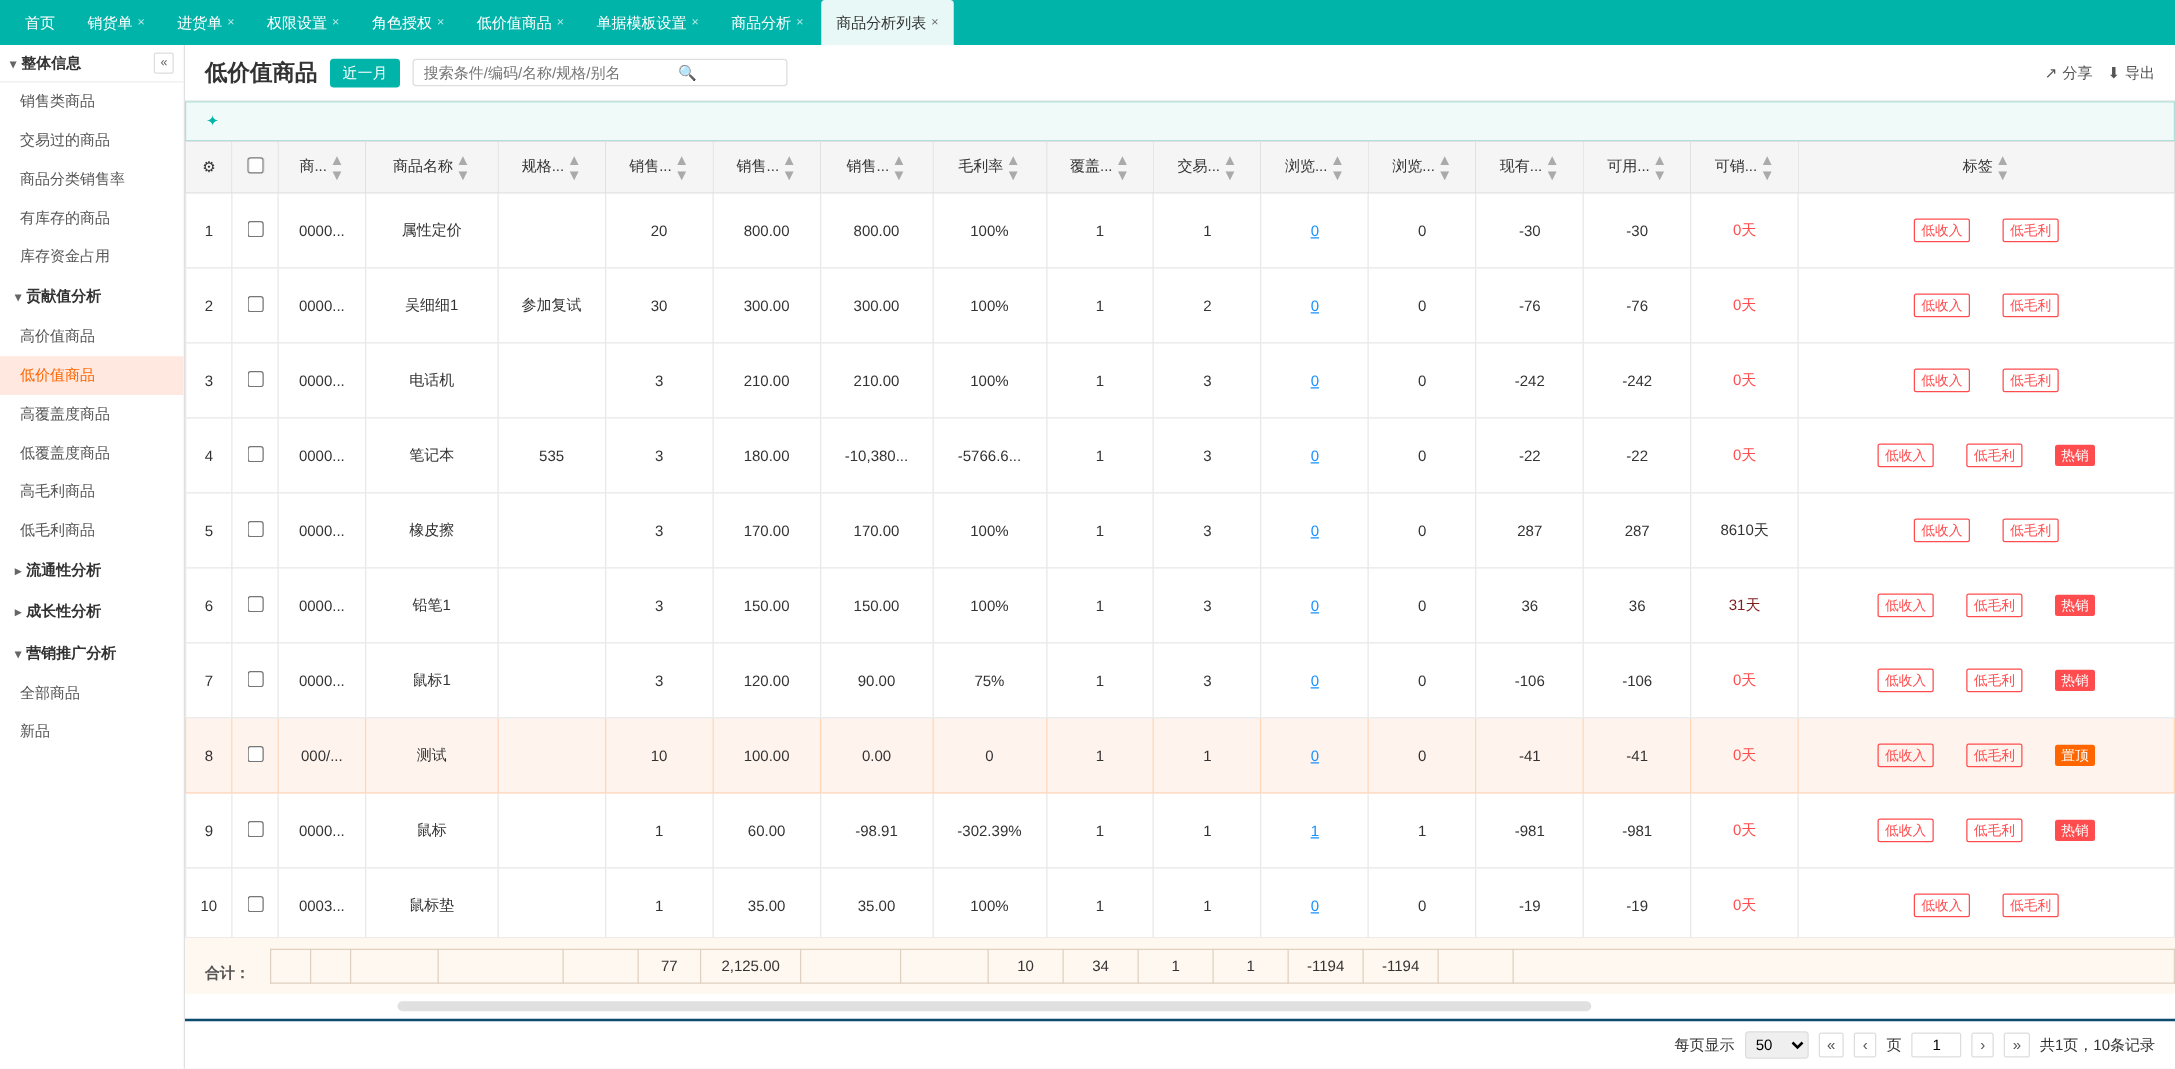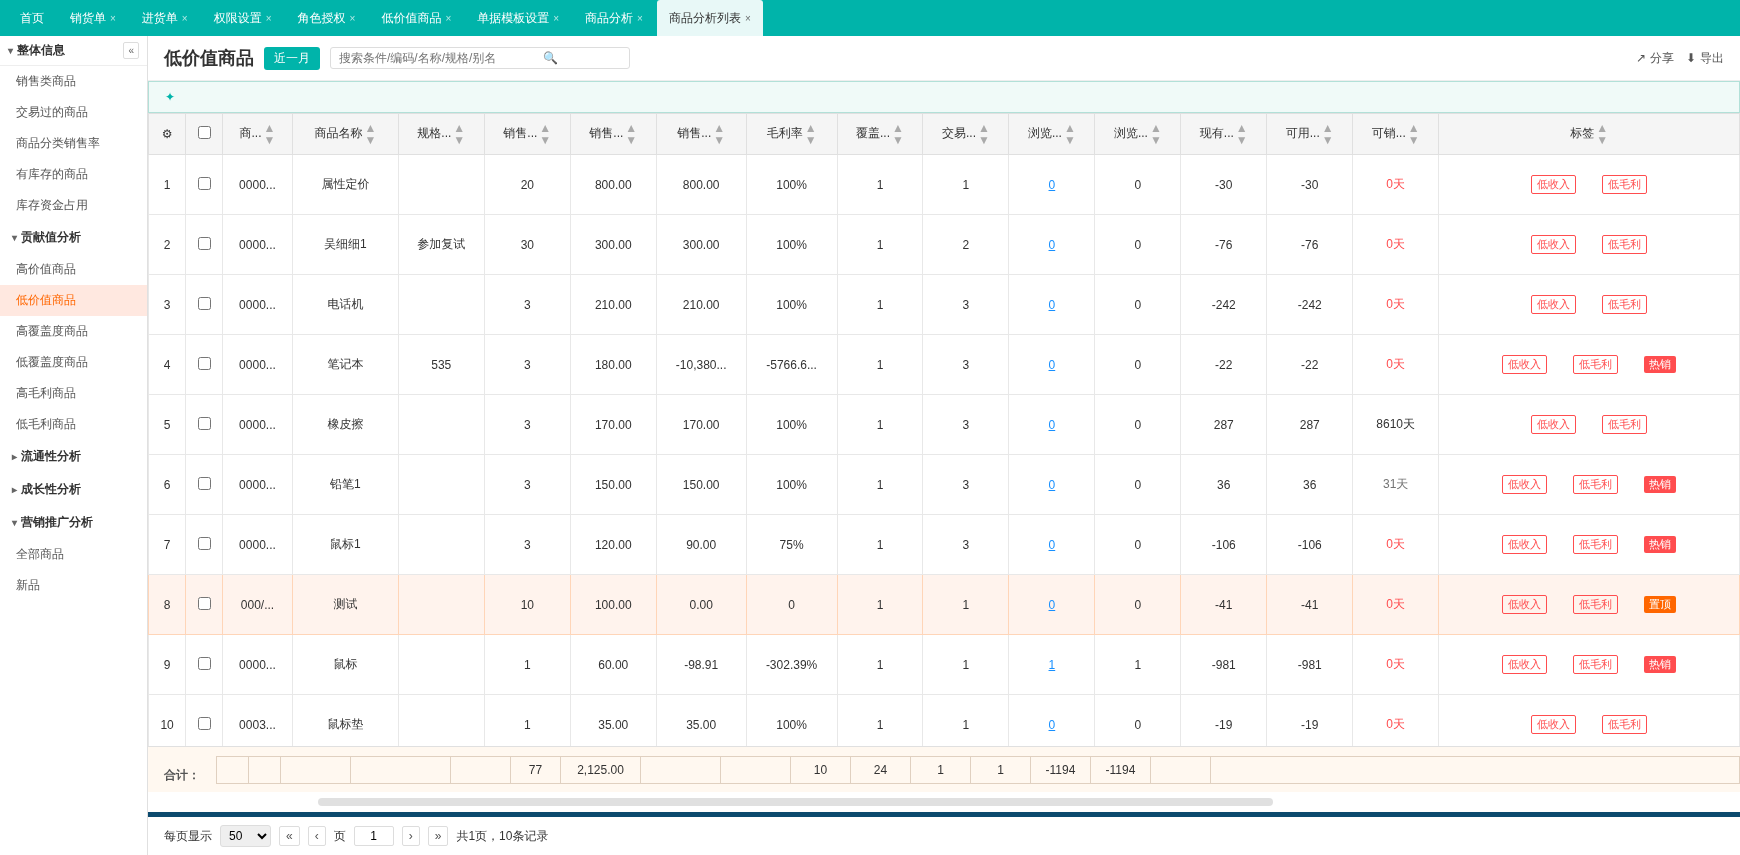--- a/index.html
+++ b/index.html
@@ -194,24 +194,24 @@
       padding: 8px 0;
       background: #fff8f0;
       border-top: 1px solid #e0e0e0;
       font-size: 12px;
     }
 
     
     .pagination-bar {
       display: flex;
       align-items: center;
-      justify-content: flex-start;
+      justify-content: flex-end;
       padding: 8px 16px;
       background: #fff;
-      border-top: 5px solid #0c4a6e;
+      border-top: 2px solid #0c4a6e;
       gap: 8px;
       color: #333;
     }
     .page-size-select {
       border: 1px solid #ddd;
       padding: 2px 4px;
       border-radius: 3px;
       font-size: 12px;
     }
     .page-nav-btn {
@@ -536,21 +536,21 @@
     <td>3</td>
     <td>150.00</td>
     <td>150.00</td>
     <td>100%</td>
     <td>1</td>
     <td>3</td>
     <td><span class="cell-link">0</span></td>
     <td>0</td>
     <td>36</td>
     <td>36</td>
-    <td style="color:#737373;">31天</td>
+    <td style="color:#7f1d1d;">31天</td>
     <td><span class="tag tag-red">低收入</span><span class="tag tag-red">低毛利</span><span class="tag tag-pink">热销</span></td>
   </tr>
             <tr>
     <td class="checkbox-cell">7</td>
     <td class="checkbox-cell"><input type="checkbox" style=""></td>
     <td>0000...</td>
     <td>鼠标1</td>
     <td></td>
     <td>3</td>
     <td>120.00</td>
@@ -635,21 +635,21 @@
             <td style="width:32px; border:1px solid #e0d0c0; padding:6px;"></td>
             <td style="width:32px; border:1px solid #e0d0c0; padding:6px;"></td>
             <td style="width:70px; border:1px solid #e0d0c0; padding:6px;"></td>
             <td style="width:100px; border:1px solid #e0d0c0; padding:6px;"></td>
             <td style="width:60px; border:1px solid #e0d0c0; padding:6px;"></td>
             <td style="width:50px; border:1px solid #e0d0c0; padding:6px; text-align:center;">77</td>
             <td style="width:80px; border:1px solid #e0d0c0; padding:6px; text-align:center;">2,125.00</td>
             <td style="width:80px; border:1px solid #e0d0c0; padding:6px;"></td>
             <td style="width:70px; border:1px solid #e0d0c0; padding:6px;"></td>
             <td style="width:60px; border:1px solid #e0d0c0; padding:6px; text-align:center;">10</td>
-            <td style="width:60px; border:1px solid #e0d0c0; padding:6px; text-align:center;">24</td>
+            <td style="width:60px; border:1px solid #e0d0c0; padding:6px; text-align:center;">34</td>
             <td style="width:60px; border:1px solid #e0d0c0; padding:6px; text-align:center;">1</td>
             <td style="width:60px; border:1px solid #e0d0c0; padding:6px; text-align:center;">1</td>
             <td style="width:60px; border:1px solid #e0d0c0; padding:6px; text-align:center;">-1194</td>
             <td style="width:60px; border:1px solid #e0d0c0; padding:6px; text-align:center;">-1194</td>
             <td style="width:60px; border:1px solid #e0d0c0; padding:6px;"></td>
             <td style="border:1px solid #e0d0c0; padding:6px;"></td>
           </tr>
         </tbody>
           </table>
       </div>

